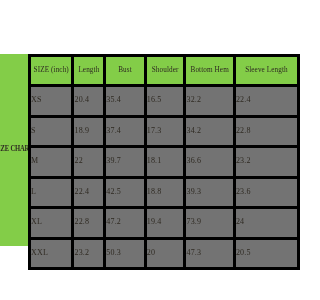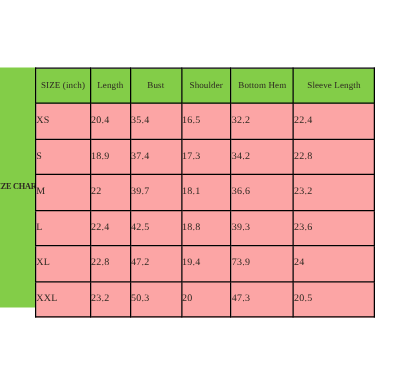--- a/index.html
+++ b/index.html
@@ -48,35 +48,35 @@
 
   
   #size-table {
     flex: 1 1 auto;
     border-collapse: collapse;
     table-layout: fixed;
     height: 192px;
   }
   #size-table th,
   #size-table td {
-    border: 1px solid #000000;
+    border: 3px solid #000000;
     vertical-align: middle;
     padding: 0;
     line-height: 1.1;
     color: #2f2a22;
   }
   #size-table thead th {
     background: #83cd48;
     font-size: 7.2px;
     font-weight: normal;
     height: 27px;
     letter-spacing: 0.1px;
   }
   #size-table tbody td {
-    background: #fca5a5;
+    background: #737373;
     font-size: 8px;
     font-weight: normal;
     height: 27.5px;
     letter-spacing: 0.2px;
     margin-left: 28px;
   }
   #size-table tbody td.size-cell {
     font-weight: normal;
   }
 

